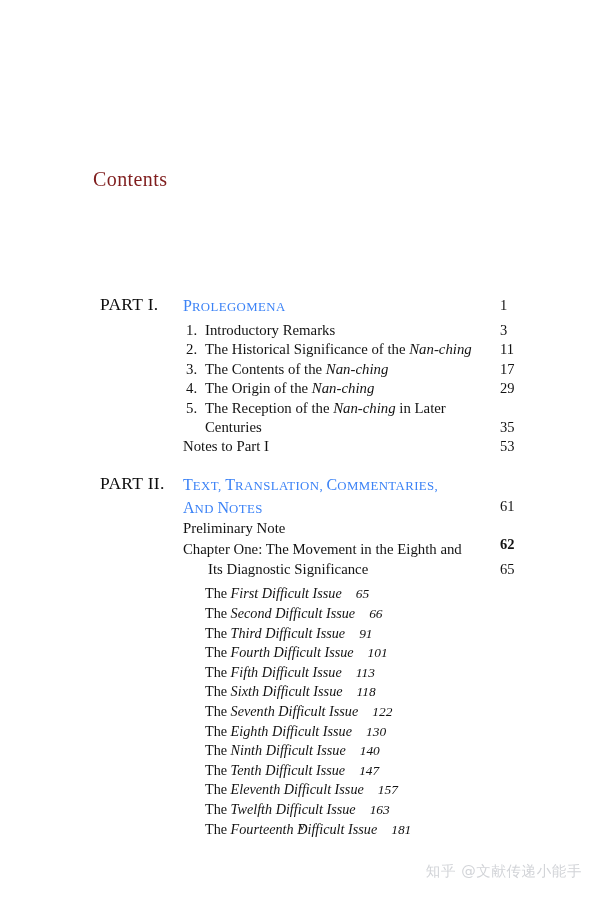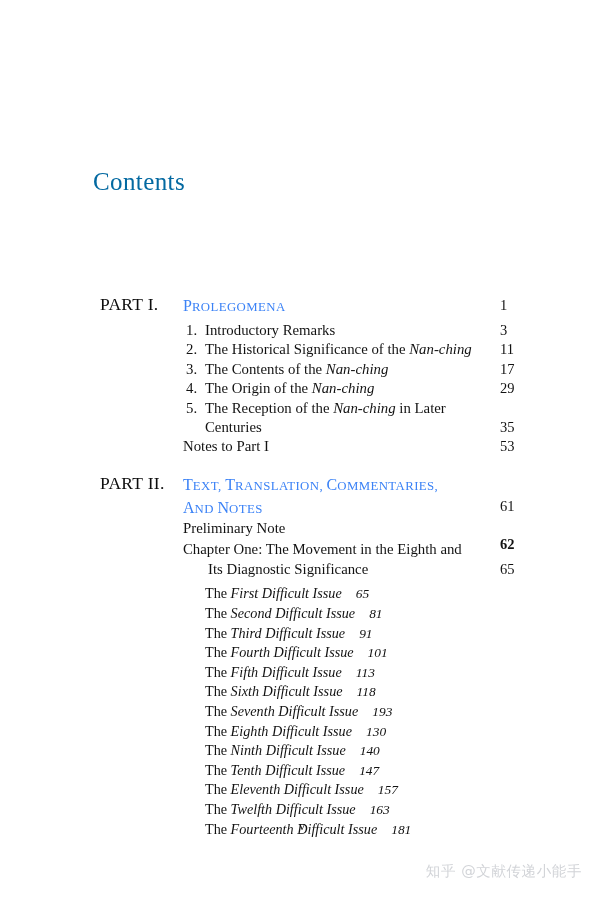--- a/index.html
+++ b/index.html
@@ -22,23 +22,23 @@
     inset: 0;
     width: 600px;
     height: 900px;
   }
 
   
   .contents-heading {
     position: absolute;
     left: 93px;
     top: 168px;
-    font-size: 25px;
+    font-size: 20px;
     letter-spacing: 0.4px;
-    color: #0369a1;
+    color: #7f1d1d;
     white-space: nowrap;
   }
 
   
   .toc {
     position: absolute;
     left: 0;
     top: 294px;
     width: 600px;
   }
@@ -234,36 +234,36 @@
         <span class="cont">Its Diagnostic Significance</span>
       </span>
       <span class="pageno" style="top:20px;">65</span>
     </div>
 
     <div id="issue-list" style="margin-top:2px;">
         <div class="issue-item">
           <span class="txt">The <i>First Difficult Issue</i><span class="ip">65</span></span>
         </div>
         <div class="issue-item">
-          <span class="txt">The <i>Second Difficult Issue</i><span class="ip">81</span></span>
+          <span class="txt">The <i>Second Difficult Issue</i><span class="ip">66</span></span>
         </div>
         <div class="issue-item">
           <span class="txt">The <i>Third Difficult Issue</i><span class="ip">91</span></span>
         </div>
         <div class="issue-item">
           <span class="txt">The <i>Fourth Difficult Issue</i><span class="ip">101</span></span>
         </div>
         <div class="issue-item">
           <span class="txt">The <i>Fifth Difficult Issue</i><span class="ip">113</span></span>
         </div>
         <div class="issue-item">
           <span class="txt">The <i>Sixth Difficult Issue</i><span class="ip">118</span></span>
         </div>
         <div class="issue-item">
-          <span class="txt">The <i>Seventh Difficult Issue</i><span class="ip">193</span></span>
+          <span class="txt">The <i>Seventh Difficult Issue</i><span class="ip">122</span></span>
         </div>
         <div class="issue-item">
           <span class="txt">The <i>Eighth Difficult Issue</i><span class="ip">130</span></span>
         </div>
         <div class="issue-item">
           <span class="txt">The <i>Ninth Difficult Issue</i><span class="ip">140</span></span>
         </div>
         <div class="issue-item">
           <span class="txt">The <i>Tenth Difficult Issue</i><span class="ip">147</span></span>
         </div>

